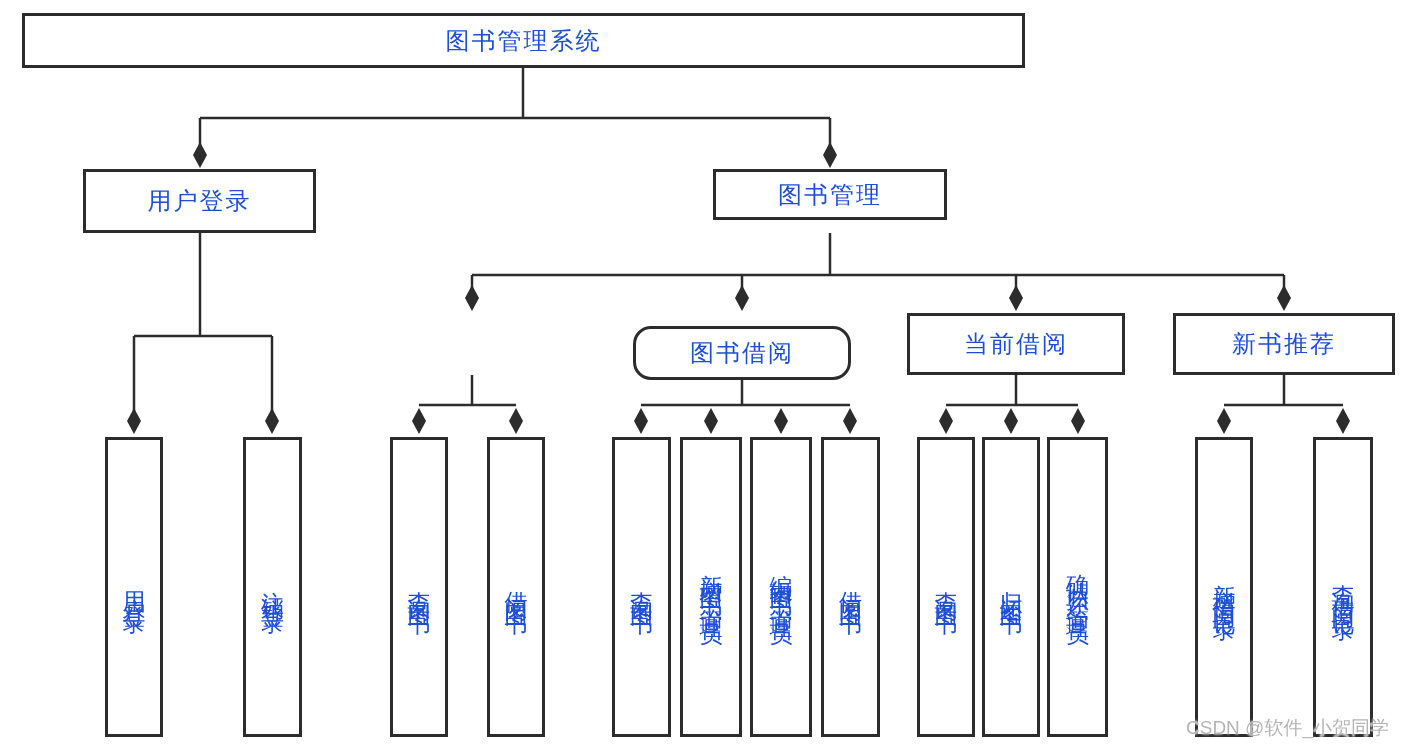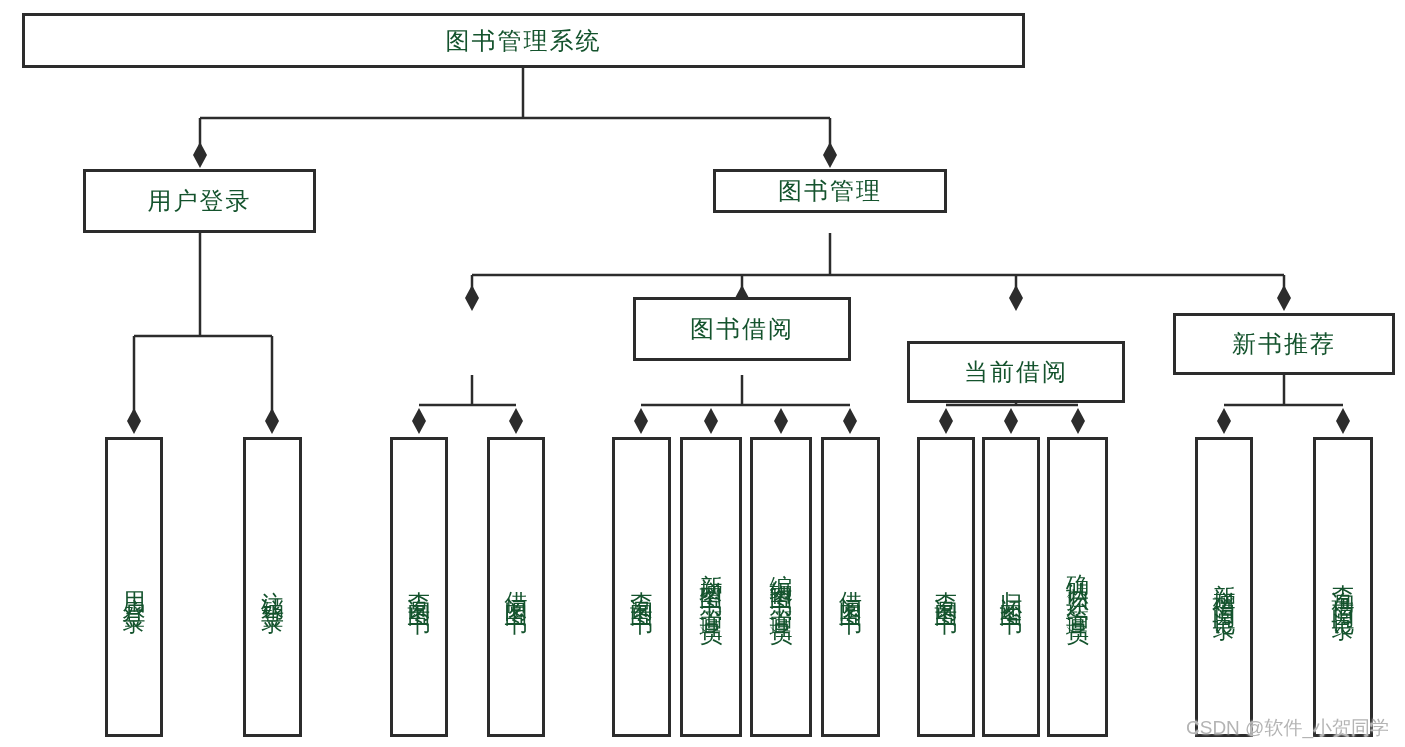--- a/index.html
+++ b/index.html
@@ -4,21 +4,21 @@
 <style>
   html,body{margin:0;padding:0;background:#fff;}
   .stage{
     position:relative;width:1405px;height:747px;background:#ffffff;
     font-family:"Liberation Sans","DejaVu Sans",sans-serif;overflow:hidden;
   }
   .connector-layer{position:absolute;left:0;top:0;}
   .box{
     position:absolute;background:#ffffff;border:3px solid #2c2c2c;
     box-sizing:border-box;display:flex;align-items:center;justify-content:center;
-    color:#14532d;
+    color:#1d4ed8;
   }
   .hbox{font-size:24px;letter-spacing:2px;white-space:nowrap;}
   .vbox{
     top:437px;height:300px;
     writing-mode:vertical-rl;text-orientation:mixed;
     font-size:23px;letter-spacing:7px;line-height:1;
   }
   .root-box{left:22px;top:13px;width:1003px;height:55px;}
   .watermark{
     position:absolute;left:1186px;top:715px;z-index:6;
@@ -82,24 +82,24 @@
       <polygon points="1011,408 1018,421 1011,434 1004,421"></polygon>
       <polygon points="1078,408 1085,421 1078,434 1071,421"></polygon>
       <polygon points="1224,408 1231,421 1224,434 1217,421"></polygon>
       <polygon points="1343,408 1350,421 1343,434 1336,421"></polygon>
     </g>
   </svg>
 
   <div class="box hbox root-box">图书管理系统</div>
 
   <div class="box hbox" style="left:83px;top:169px;width:233px;height:64px;">用户登录</div>
-  <div class="box hbox" style="left:713px;top:169px;width:234px;height:44px;">图书管理</div>
+  <div class="box hbox" style="left:713px;top:169px;width:234px;height:51px;">图书管理</div>
 
-  <div class="box hbox" style="left:633px;top:297px;width:218px;height:64px;">图书借阅</div>
-  <div class="box hbox" style="left:907px;top:313px;width:218px;height:62px;margin-top:28px;">当前借阅</div>
+  <div class="box hbox" style="left:633px;top:326px;width:218px;height:54px;border-radius:18px;">图书借阅</div>
+  <div class="box hbox" style="left:907px;top:313px;width:218px;height:62px;">当前借阅</div>
   <div class="box hbox" style="left:1173px;top:313px;width:222px;height:62px;">新书推荐</div>
 
   <div class="box vbox" style="left:105px;width:58px;">用户登录</div>
   <div class="box vbox" style="left:243px;width:59px;">注销登录</div>
 
   <div class="box vbox" style="left:390px;width:58px;">查询图书</div>
   <div class="box vbox" style="left:487px;width:58px;">借阅图书</div>
 
   <div class="box vbox" style="left:612px;width:59px;">查询图书</div>
   <div class="box vbox" style="left:680px;width:62px;">新增图书（管理员）</div>

